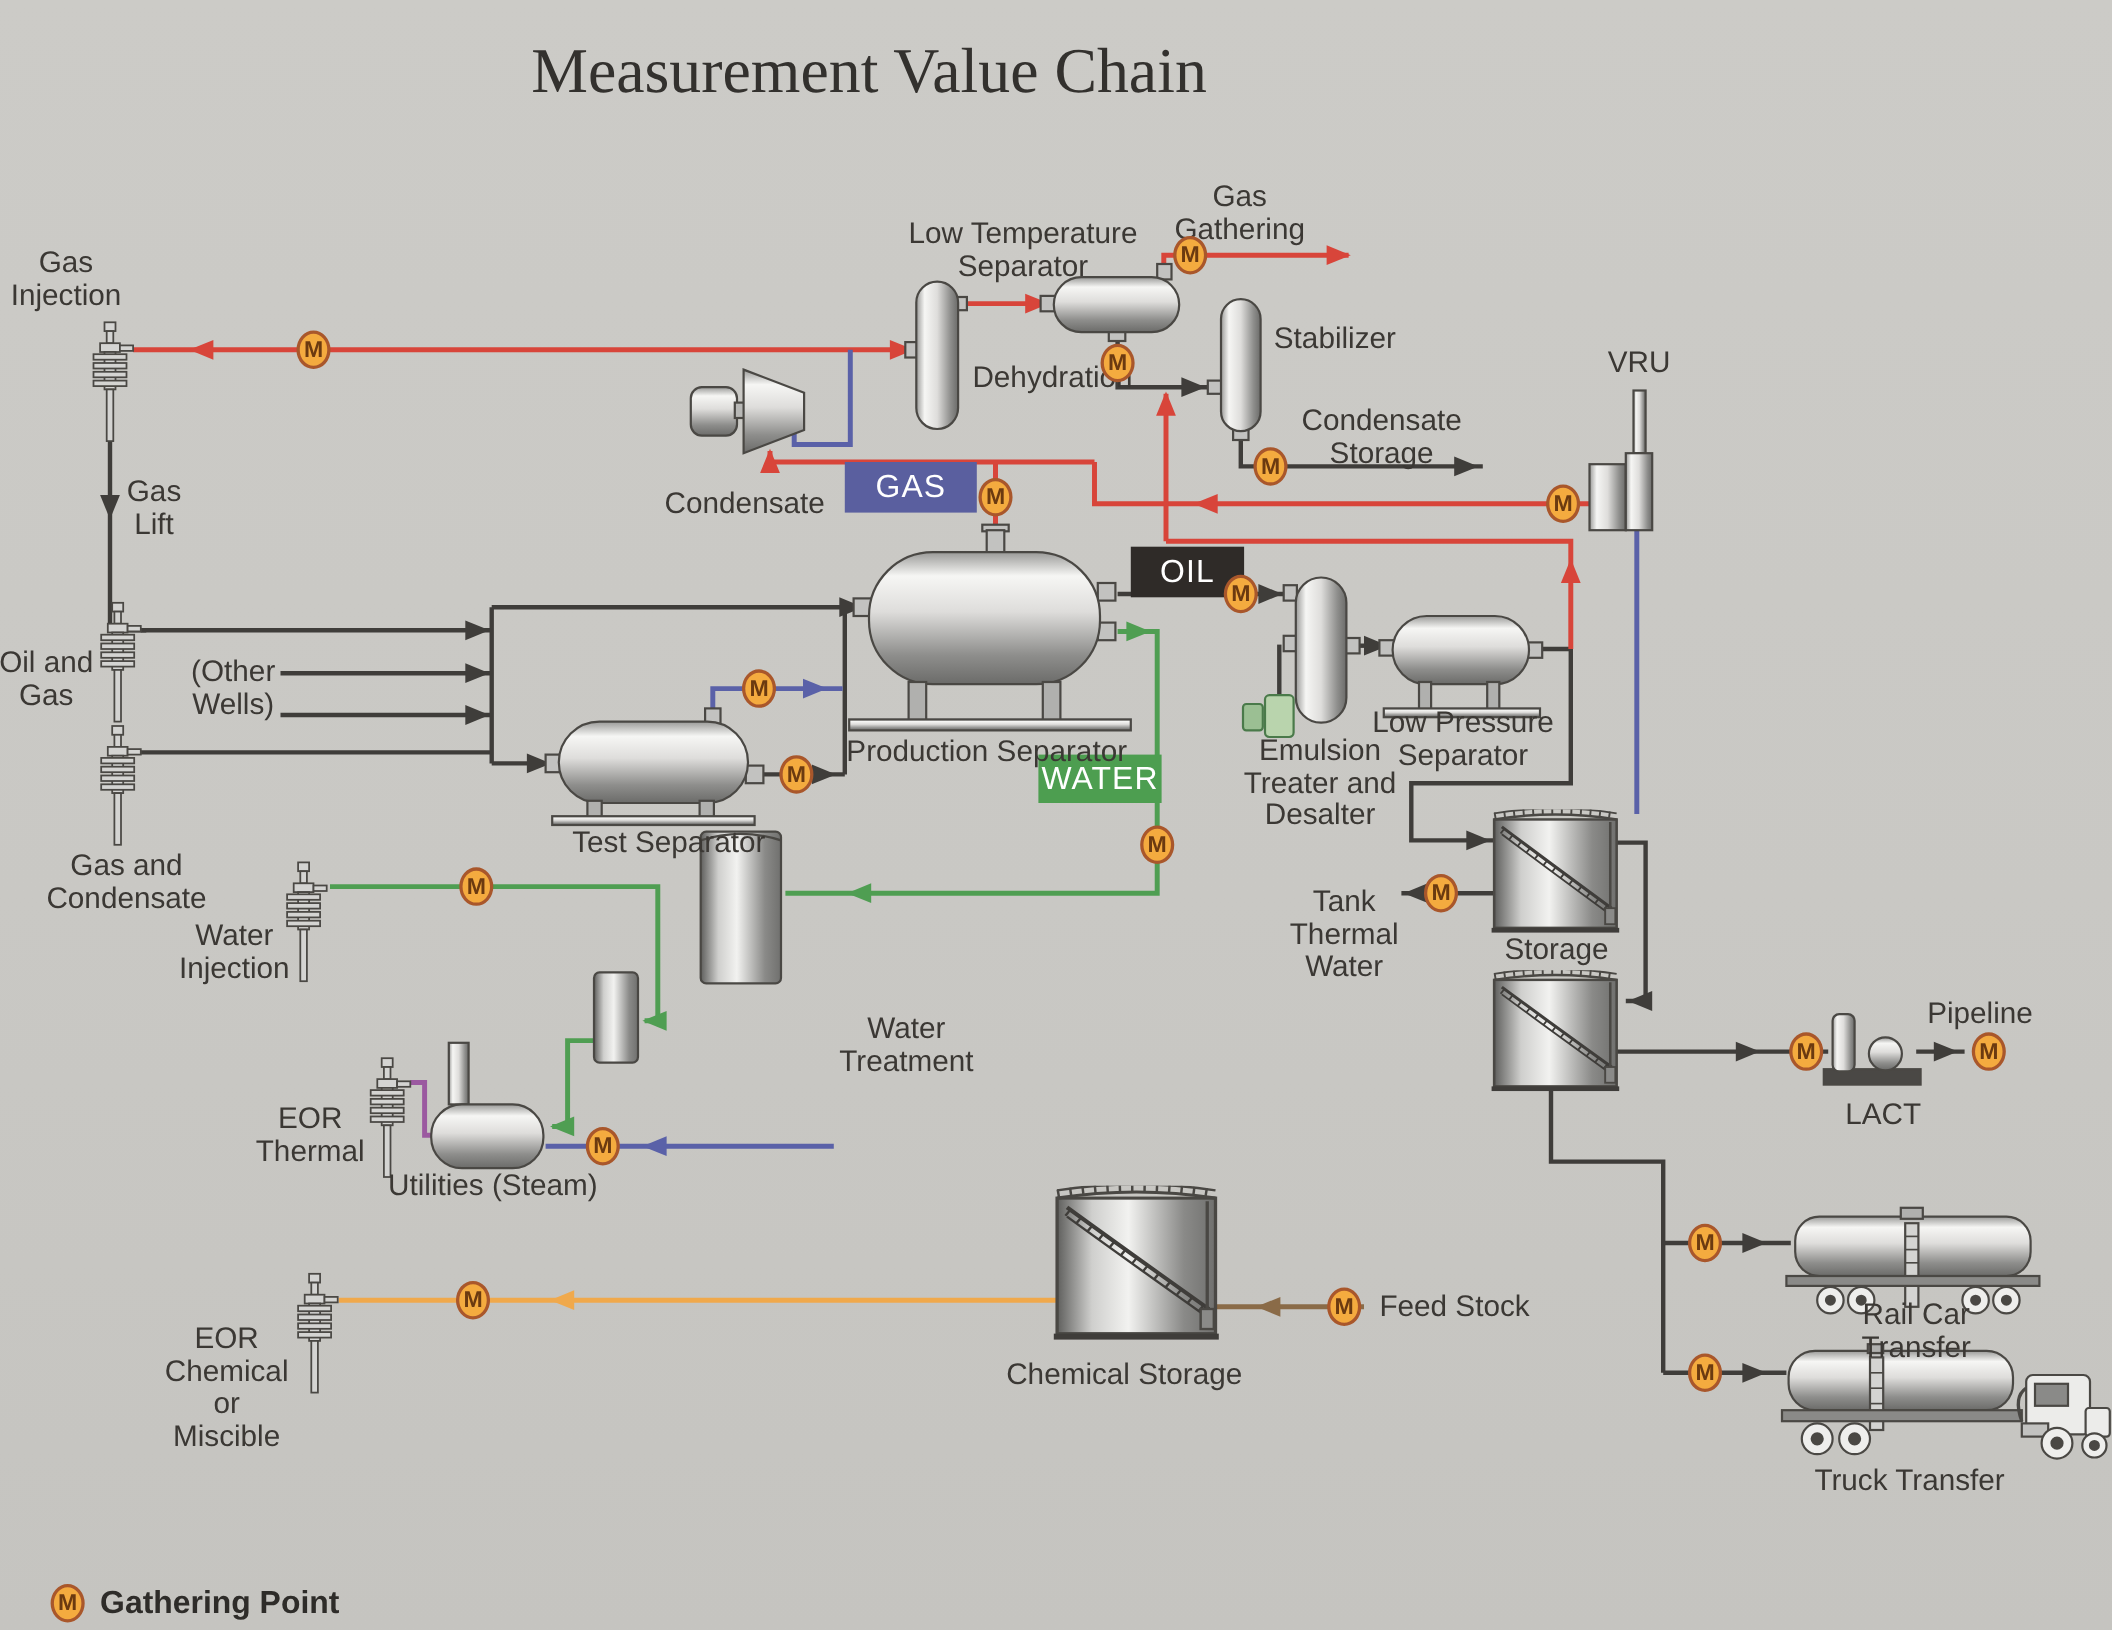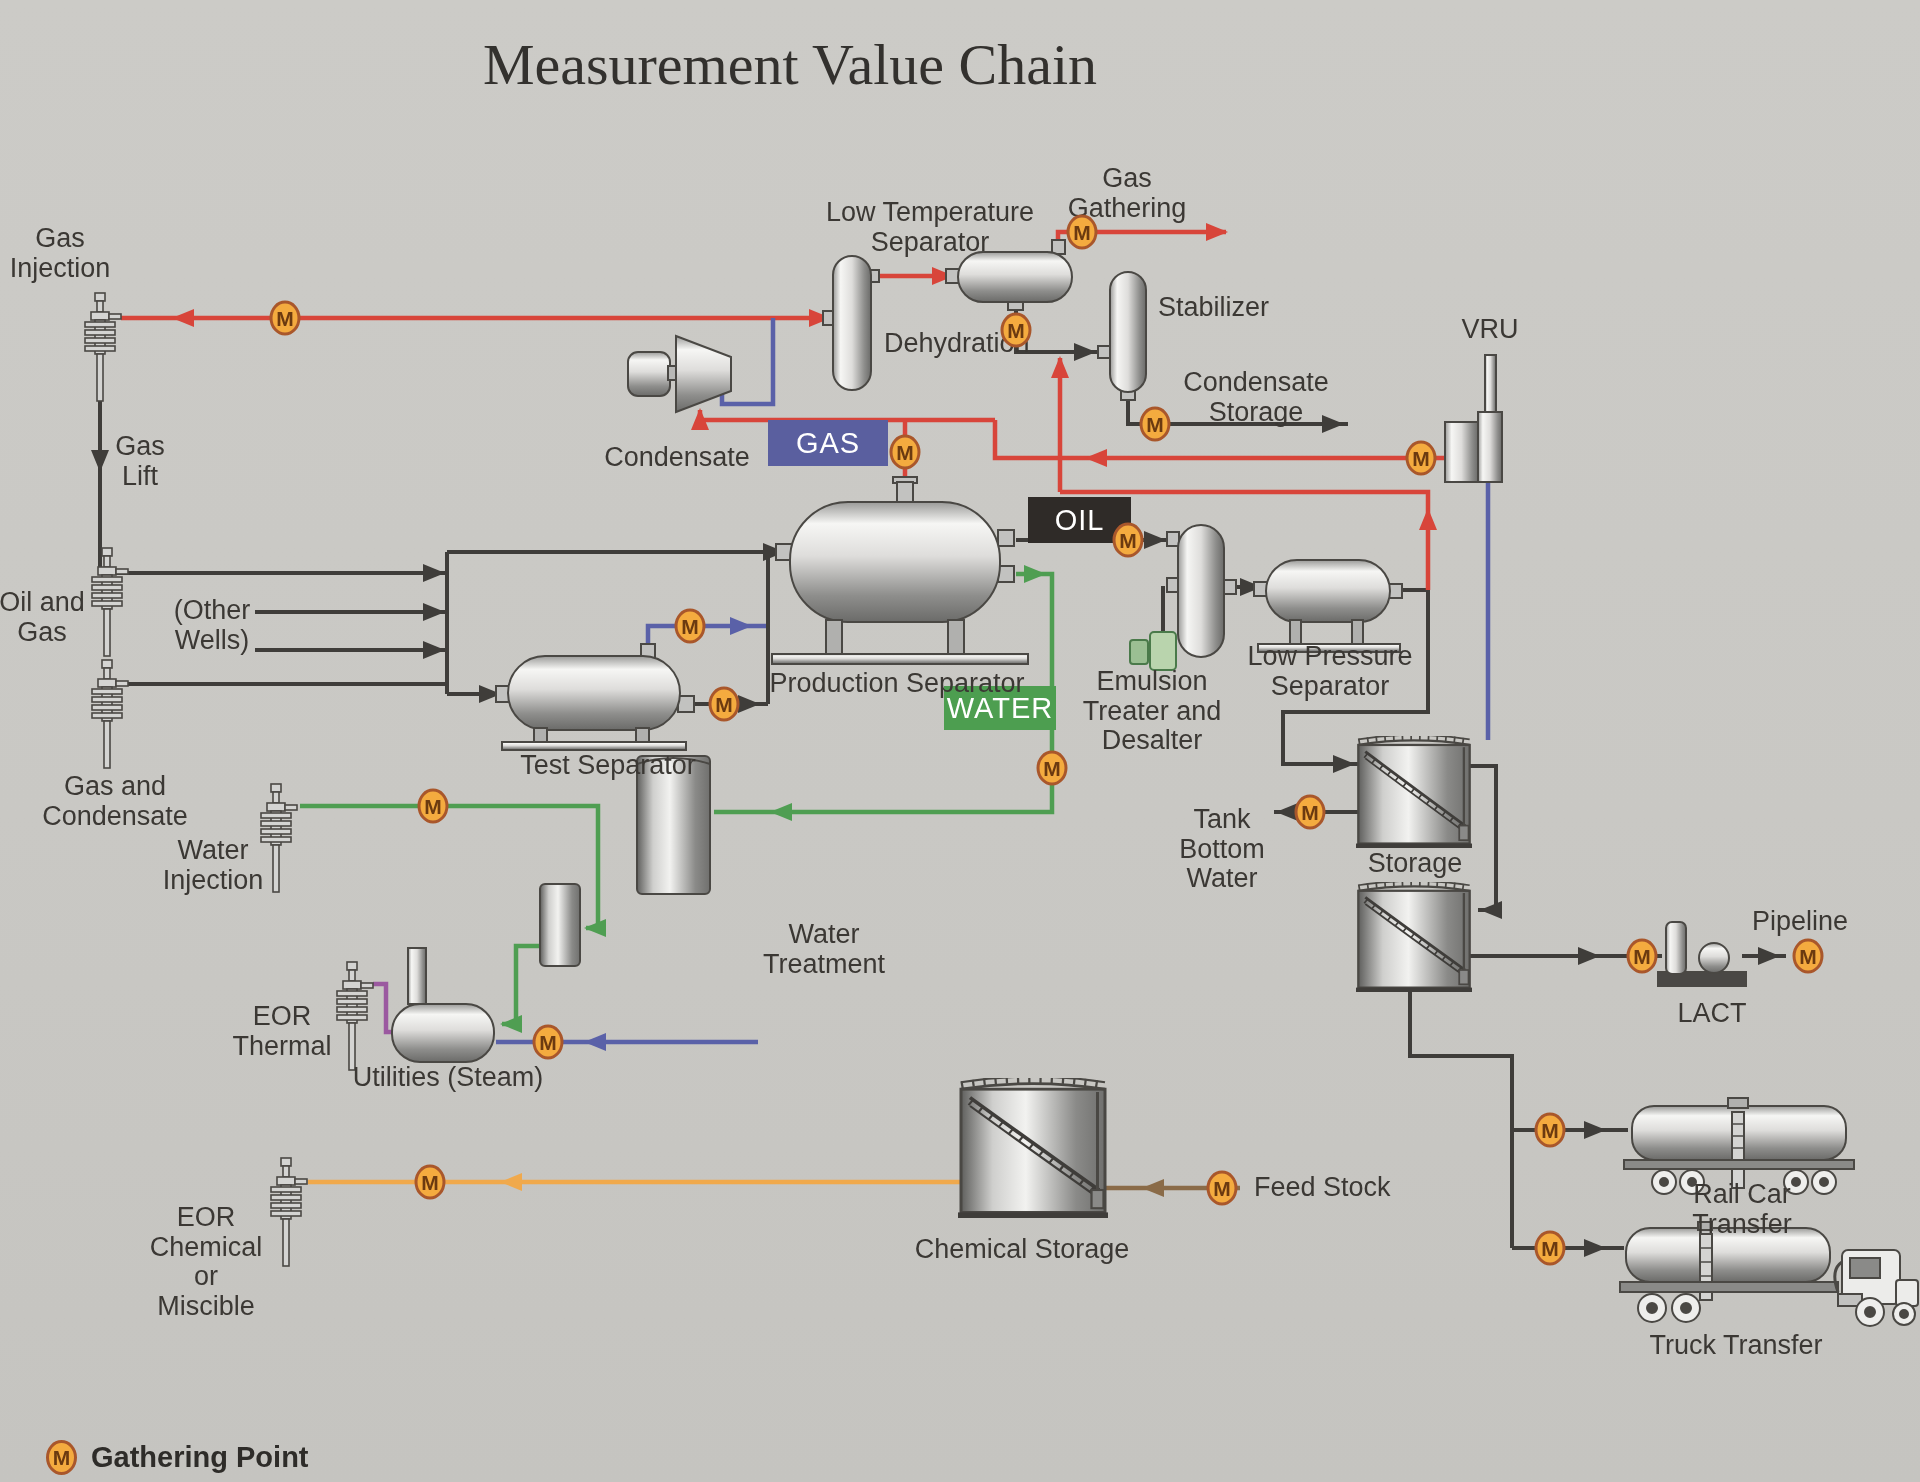--- a/index.html
+++ b/index.html
@@ -382,27 +382,27 @@
       <div class="lbl" style="left: 930px; top: 228px;">Low Temperature
 Separator</div>
       <div class="lbl" style="left: 1127px; top: 194px;">Gas
 Gathering</div>
       <div class="lbl left" style="left: 1158px; top: 308px;">Stabilizer</div>
       <div class="lbl" style="left: 1256px; top: 398px;">Condensate
 Storage</div>
       <div class="lbl" style="left: 1490px; top: 330px;">VRU</div>
       <div class="lbl" style="left: 897px; top: 684px;">Production Separator</div>
       <div class="lbl" style="left: 608px; top: 766px;">Test Separator</div>
-      <div class="lbl" style="left: 1152px; top: 712px;">Emulsion
+      <div class="lbl" style="left: 1200px; top: 712px;">Emulsion
 Treater and
 Desalter</div>
       <div class="lbl" style="left: 1330px; top: 672px;">Low Pressure
 Separator</div>
       <div class="lbl" style="left: 1222px; top: 850px;">Tank
-Bottom
+Thermal
 Water</div>
       <div class="lbl" style="left: 1415px; top: 864px;">Storage</div>
       <div class="lbl" style="left: 824px; top: 950px;">Water
 Treatment</div>
       <div class="lbl" style="left: 448px; top: 1078px;">Utilities (Steam)</div>
       <div class="lbl" style="left: 1022px; top: 1250px;">Chemical Storage</div>
       <div class="lbl left" style="left: 1254px; top: 1188px;">Feed Stock</div>
       <div class="lbl" style="left: 1800px; top: 922px;">Pipeline</div>
       <div class="lbl" style="left: 1700px; top: 1014px; margin-left: 12px;">LACT</div>
       <div class="lbl" style="left: 1742px; top: 1210px;">Rail Car Transfer</div>

